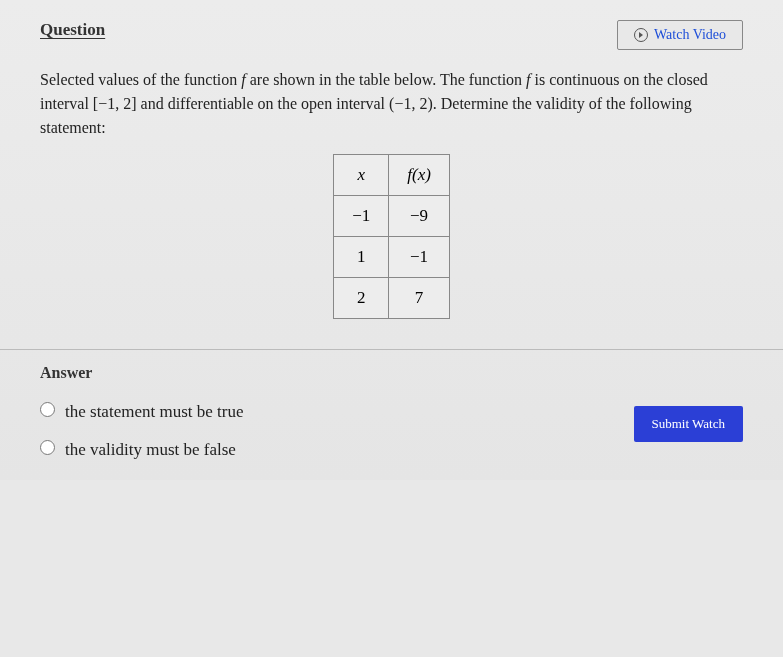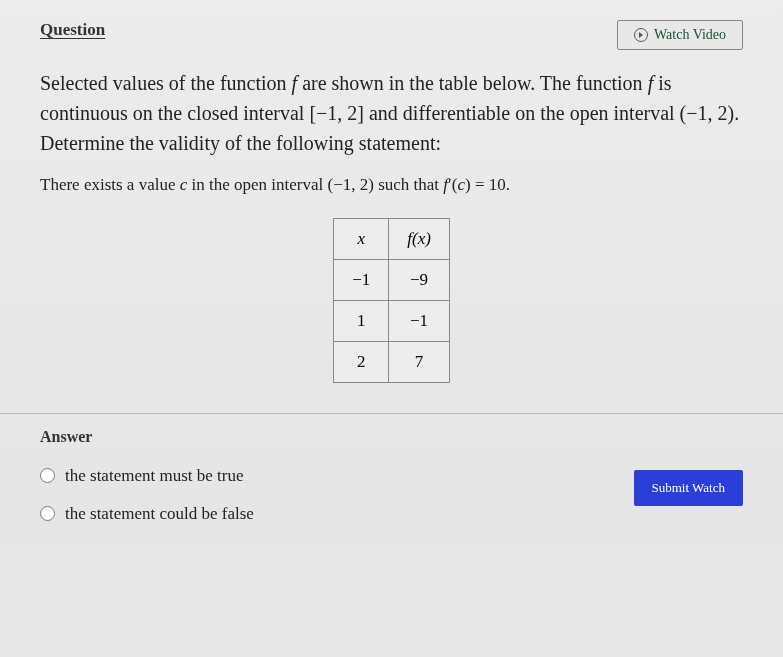--- a/index.html
+++ b/index.html
@@ -33,21 +33,21 @@
     }
     .header-buttons {
       display: flex;
       gap: 12px;
     }
     .btn-outline {
       border: 1px solid #888;
       background: #e8e8e8;
       padding: 6px 16px;
       font-size: 14px;
-      color: #14532d;
+      color: #1d4ed8;
       cursor: pointer;
       border-radius: 2px;
       font-family: inherit;
       display: flex;
       align-items: center;
       gap: 6px;
     }
     .play-icon {
       display: inline-flex;
       width: 14px;
@@ -61,21 +61,21 @@
       content: '';
       display: block;
       width: 0;
       height: 0;
       border-left: 4px solid #555;
       border-top: 3px solid transparent;
       border-bottom: 3px solid transparent;
       margin-left: 1px;
     }
     .problem-text {
-      font-size: 20px;
+      font-size: 16px;
       color: #222;
       line-height: 1.5;
       margin-bottom: 14px;
     }
     .math-i {
       font-style: italic;
       font-family: 'Times New Roman', serif;
     }
     .statement-text {
       font-size: 17px;
@@ -122,21 +122,20 @@
       justify-content: space-between;
       align-items: flex-start;
     }
     .options {
       display: flex;
       flex-direction: column;
       gap: 18px;
     }
     .option {
       display: flex;
-      align-items: center;
       gap: 10px;
       font-size: 17px;
       color: #222;
       cursor: pointer;
     }
     .option input[type="radio"] {
       width: 15px;
       height: 15px;
       cursor: pointer;
     }
@@ -161,21 +160,20 @@
     <div class="header-buttons">
       <button class="btn-outline">
         <span class="play-icon"></span>
         <span>Watch Video</span>
       </button>
     </div>
   </div>
 
   <p class="problem-text">Selected values of the function <span class="math-i">f</span> are shown in the table below. The function <span class="math-i">f</span> is continuous on the closed interval [−1, 2] and differentiable on the open interval (−1, 2). Determine the validity of the following statement:</p>
 
-  <p class="statement-text">There exists a value <span class="math-i">c</span> in the open interval (−1, 2) such that <span class="math-i">f</span>′(<span class="math-i">c</span>) = 10.</p>
 
   <div class="table-wrap">
     <table class="func-table">
       <tbody>
           <tr>
         <th><span class="math-i">x</span></th>
         <th><span class="math-i">f</span>(<span class="math-i">x</span>)</th>
       </tr>
       <tr>
         <td>−1</td>
@@ -196,19 +194,19 @@
   <div class="answer-section">
     <span class="answer-label">Answer</span>
     <div class="answer-body">
       <div class="options">
         <label class="option">
           <input type="radio" name="ans" style="">
           <span>the statement must be true</span>
         </label>
         <label class="option">
           <input type="radio" name="ans" style="">
-          <span>the statement could be false</span>
+          <span>the validity must be false</span>
         </label>
       </div>
       <button class="submit-btn">Submit Watch</button>
     </div>
   </div>
 </div>
 
 </body></html>

